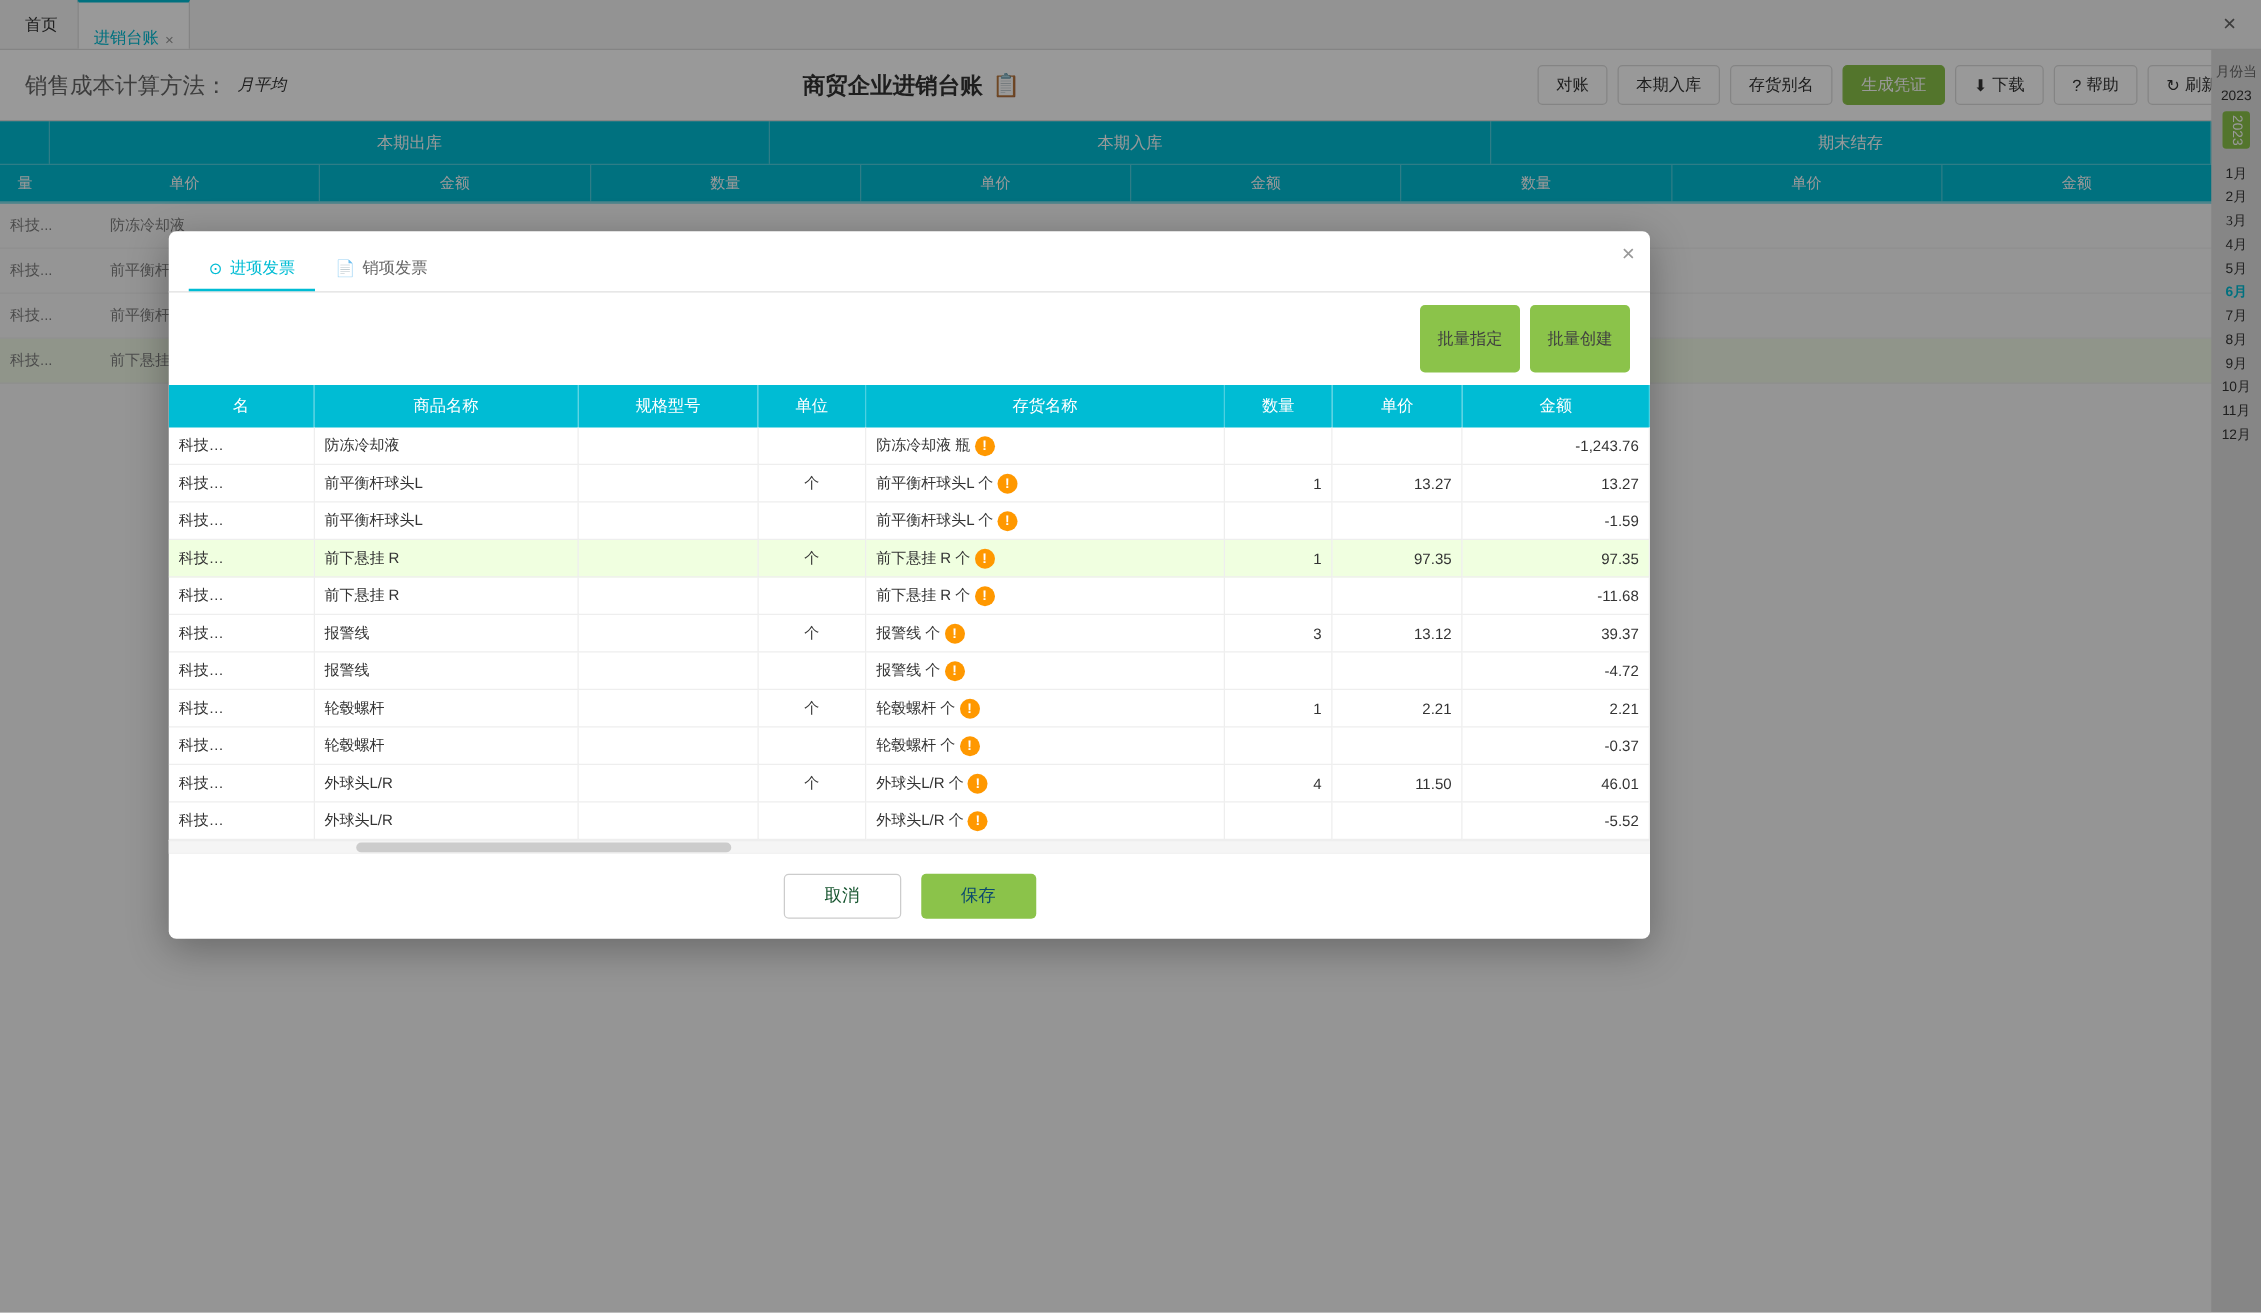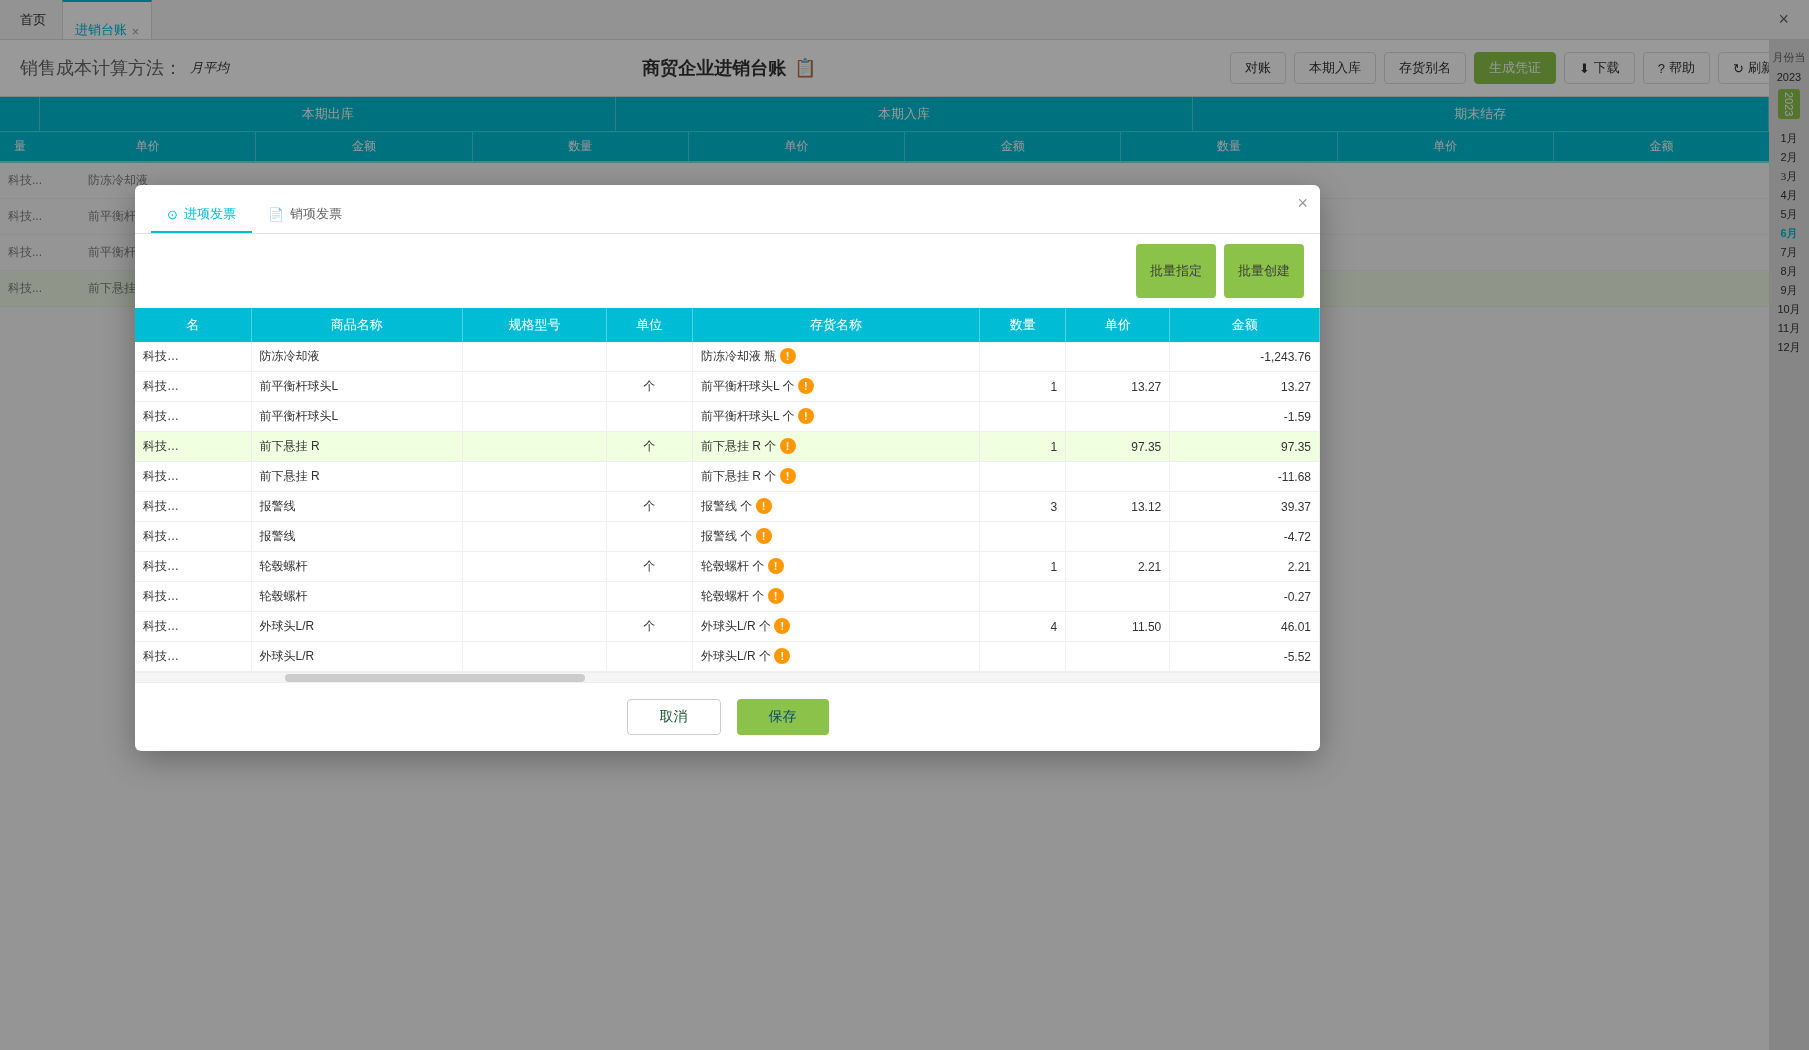--- a/index.html
+++ b/index.html
@@ -317,21 +317,21 @@
       <td></td>
       <td></td>
 
       <td class="left">
         轮毂螺杆 个
         <span class="warning-icon">!</span>
       </td>
 
       <td class="right"></td>
       <td class="right"></td>
-      <td class="right">-0.27</td>
+      <td class="right">-0.37</td>
     </tr>
           <tr>
       <td class="left">科技…</td>
       <td class="left">外球头L/R</td>
       <td></td>
       <td>个</td>
 
       <td class="left">
         外球头L/R 个
         <span class="warning-icon">!</span>

